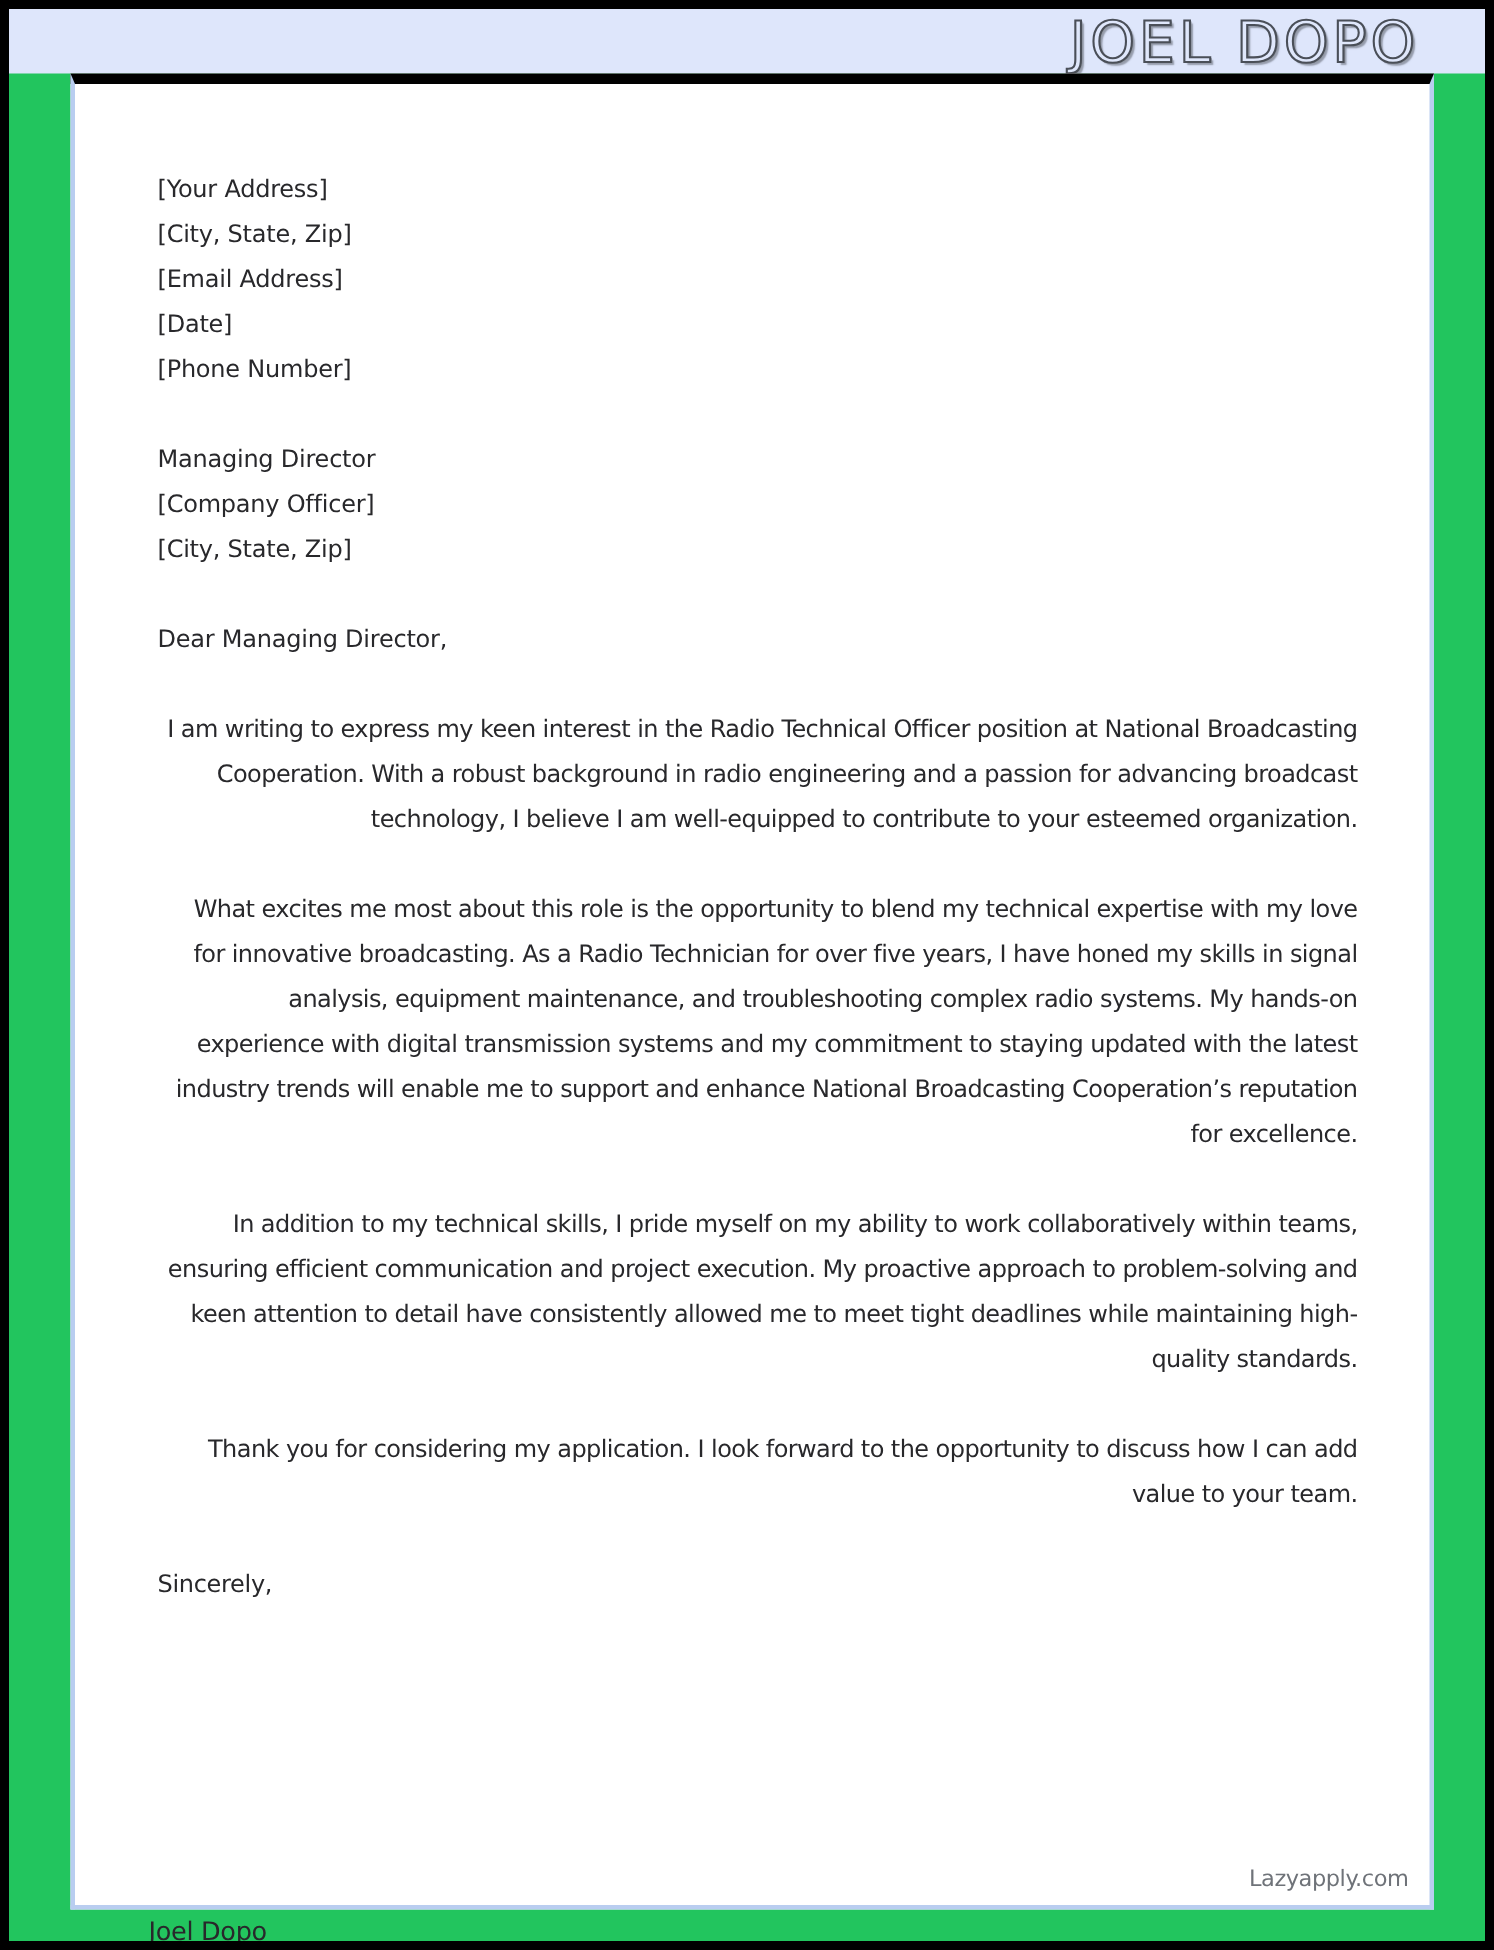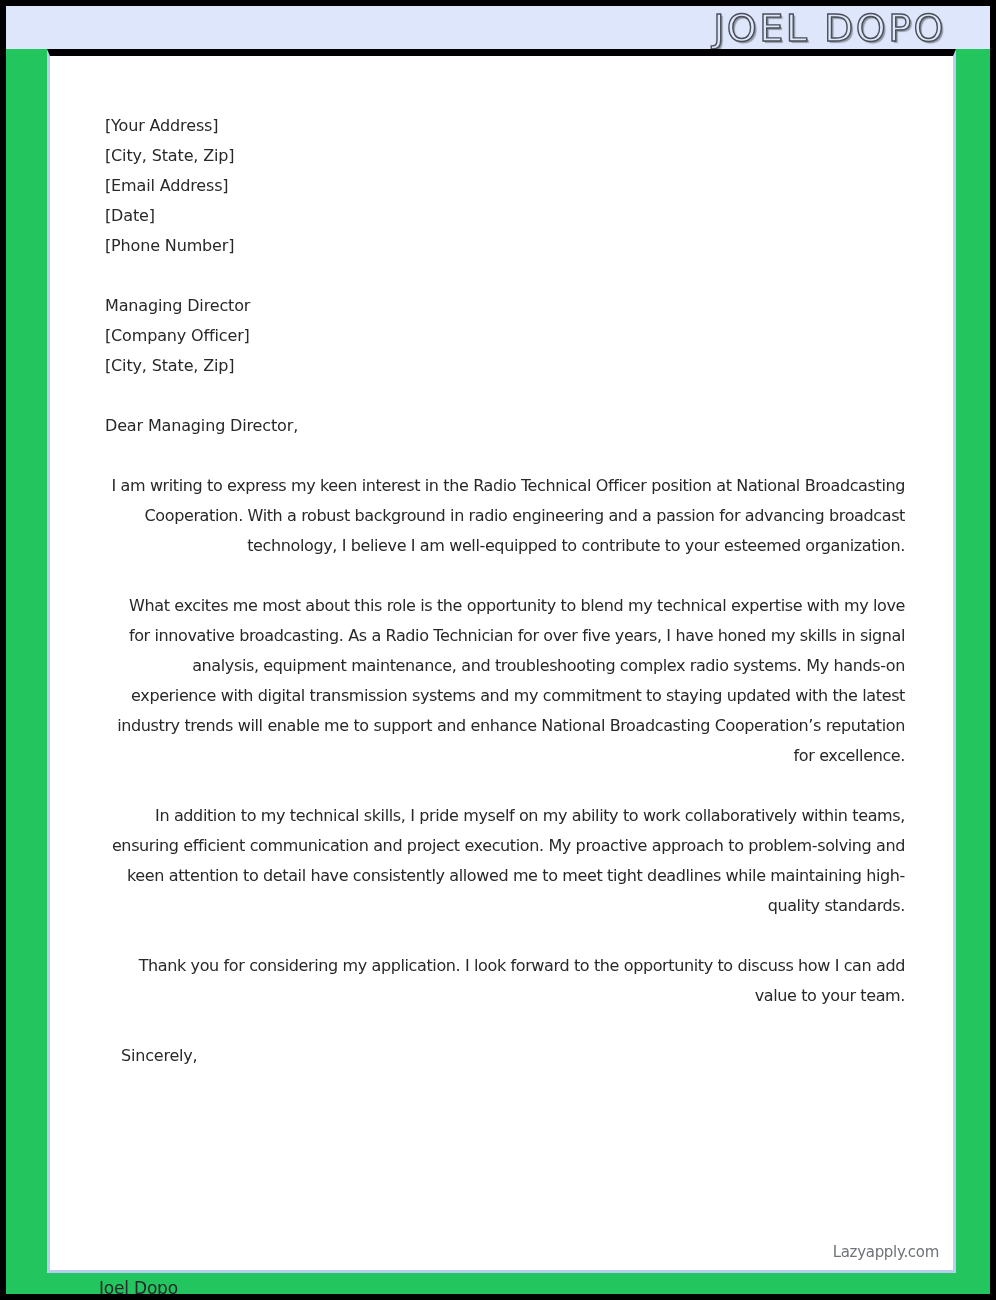--- a/index.html
+++ b/index.html
@@ -95,21 +95,21 @@
   }
 
   .para {
     margin: 0 0 30px 0;
     letter-spacing: -0.38px;
     text-align: right;
     max-width: 800px;
   }
 
   .closing {
-    margin: 16px;
+    margin: 0;
     letter-spacing: -0.2px;
   }
 
   
   #watermark {
     position: absolute;
     right: 14px;
     bottom: 9px;
     font-family: "DejaVu Sans", sans-serif;
     font-size: 15px;

